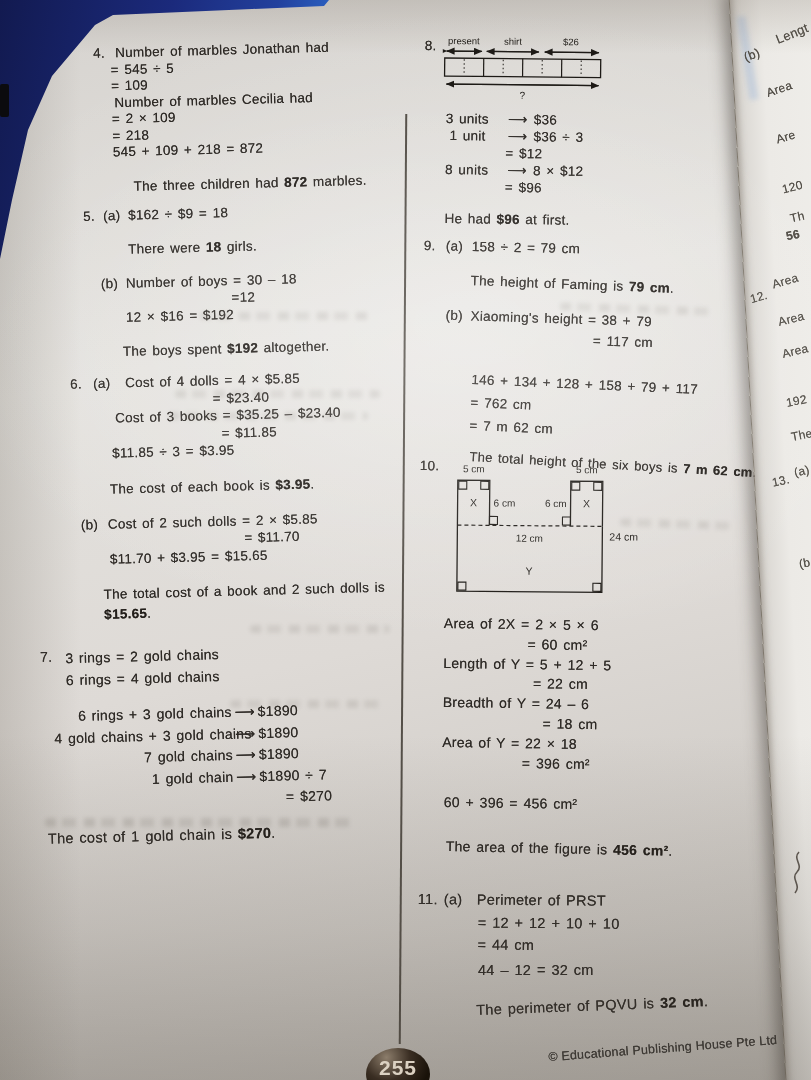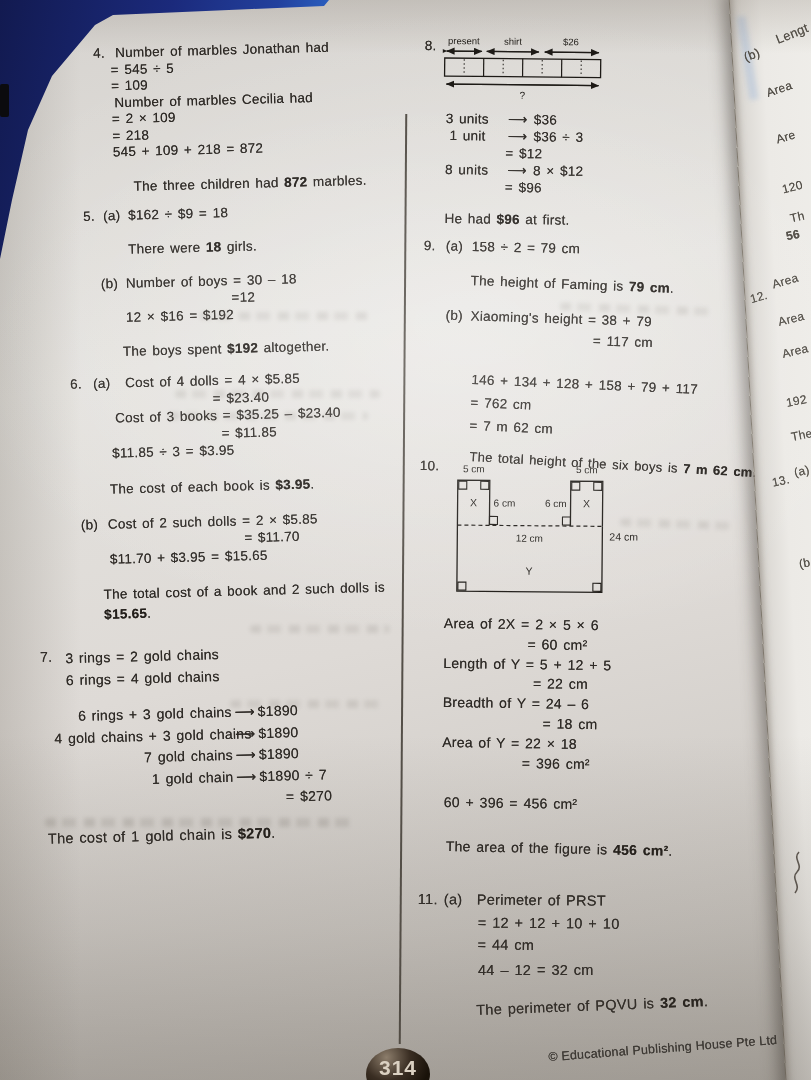--- a/index.html
+++ b/index.html
@@ -291,21 +291,21 @@
   <div class="frag" style="left:772px;top:274px;transform:rotate(-16deg);">Area</div>
   <div class="frag" style="left:778px;top:312px;transform:rotate(-14deg);">Area</div>
   <div class="frag" style="left:782px;top:344px;transform:rotate(-13deg);">Area</div>
   <div class="frag" style="left:786px;top:394px;transform:rotate(-11deg);">192</div>
   <div class="frag" style="left:791px;top:428px;transform:rotate(-11deg);">The</div>
   <div class="frag" style="left:772px;top:474px;transform:rotate(-12deg);">13.</div>
   <div class="frag" style="left:794px;top:464px;transform:rotate(-12deg);">(a)</div>
   <div class="frag" style="left:799px;top:556px;transform:rotate(-10deg);">(b</div>
 
   <div class="badge">
-    <span>314</span>
+    <span>255</span>
   </div>
   <div class="copyright">© Educational Publishing House Pte Ltd</div>
 
   <div class="ov sheen"></div>
   <div class="ov shade-b"></div>
   <div class="ov shade-l"></div>
   <div class="ov shade-t"></div>
 
   <div class="blue-wedge"></div>
   <div class="black-mark"></div>

